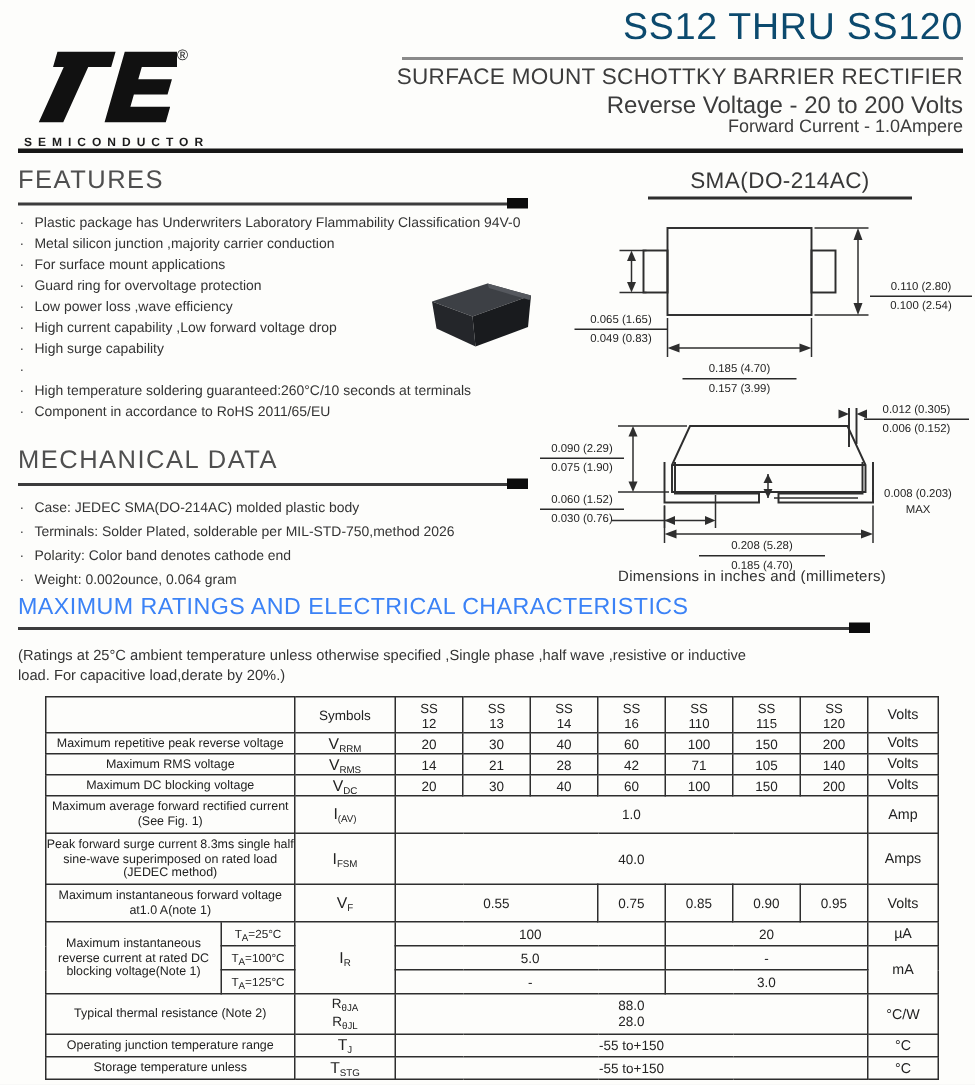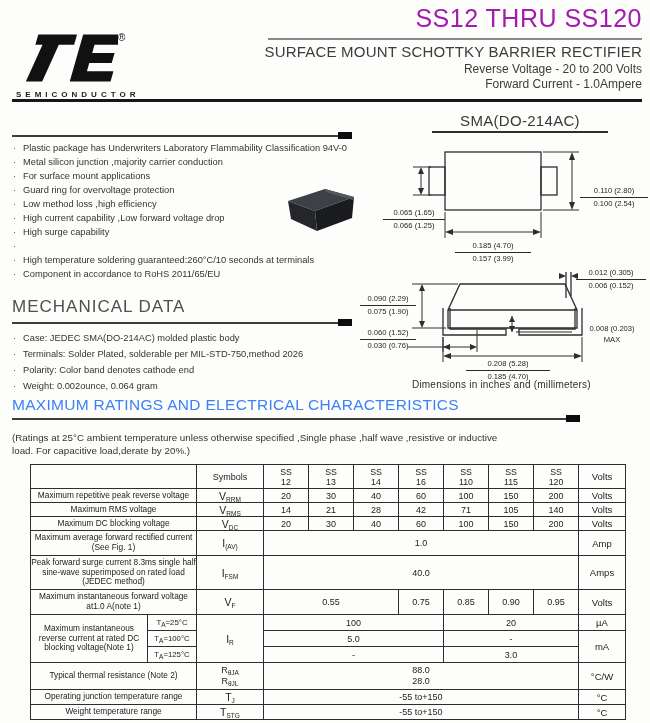--- a/index.html
+++ b/index.html
@@ -1,24 +1,24 @@
 <!DOCTYPE html>
 <html><head>
 <meta charset="utf-8">
 <style>
   html,body{margin:0;padding:0;}
   body{width:650px;height:723px;background:#e9e9e9;font-family:"Liberation Sans",sans-serif;}
   #page{position:relative;width:650px;height:723px;background:#fdfdfb;overflow:hidden;color:#2e2e2e;}
   .abs{position:absolute;}
 
   
-  .doc-title{top:4px;right:8px;font-size:25px;color:#a21caf;letter-spacing:.5px;white-space:nowrap;}
+  .doc-title{top:4px;right:8px;font-size:25px;color:#0c4a6e;letter-spacing:.5px;white-space:nowrap;}
   .title-rule{top:38px;left:268px;width:374px;height:2px;background:#8a8a8a;}
   .product-title{top:43px;right:8px;font-size:15px;color:#3c3c3c;letter-spacing:.2px;white-space:nowrap;}
-  .sub-line1{top:62px;right:8px;font-size:12px;color:#3c3c3c;white-space:nowrap;}
+  .sub-line1{top:62px;right:8px;font-size:16px;color:#3c3c3c;white-space:nowrap;}
   .sub-line2{top:77px;right:8px;font-size:12px;color:#3c3c3c;white-space:nowrap;}
   .header-rule{top:99px;left:12px;width:630px;height:3px;background:#161616;}
   .logo-mark{left:16px;top:30px;width:102px;height:58px;}
   .logo-reg{left:118px;top:32px;font-size:10px;color:#111;}
   .logo-caption{left:16px;top:90px;font-size:8px;font-weight:bold;letter-spacing:4px;color:#1b1b1b;white-space:nowrap;}
 
   
   .sec-head{font-size:17px;color:#4f4f4f;letter-spacing:1px;white-space:nowrap;}
   .sec-rule{height:2px;background:#3c3c3c;}
   .sec-rule::after{content:"";position:absolute;right:0;top:-3px;width:14px;height:7px;background:#0c0c0c;}
@@ -72,41 +72,42 @@
   <div class="abs logo-reg">®</div>
   <div class="abs logo-caption">SEMICONDUCTOR</div>
 
   <div class="abs doc-title">SS12 THRU SS120</div>
   <div class="abs title-rule"></div>
   <div class="abs product-title">SURFACE MOUNT SCHOTTKY BARRIER RECTIFIER</div>
   <div class="abs sub-line1">Reverse Voltage - 20 to 200 Volts</div>
   <div class="abs sub-line2">Forward Current - 1.0Ampere</div>
   <div class="abs header-rule"></div>
 
+  <div class="abs sec-head" style="left:12px;top:110px;">FEATURES</div>
   <div class="abs sec-rule" style="left:12px;top:135px;width:340px;"></div>
   <div class="abs blist" style="left:13px;top:141px;width:350px;">
     <div class="row">
         <span class="b">·</span>
         <span class="t">Plastic package has Underwriters Laboratory Flammability Classification 94V-0</span>
       </div>
     <div class="row">
         <span class="b">·</span>
         <span class="t">Metal silicon junction ,majority carrier conduction</span>
       </div>
     <div class="row">
         <span class="b">·</span>
         <span class="t">For surface mount applications</span>
       </div>
     <div class="row">
         <span class="b">·</span>
         <span class="t">Guard ring for overvoltage protection</span>
       </div>
     <div class="row">
         <span class="b">·</span>
-        <span class="t">Low method loss ,high efficiency</span>
+        <span class="t">Low power loss ,wave efficiency</span>
       </div>
     <div class="row">
         <span class="b">·</span>
         <span class="t">High current capability ,Low forward voltage drop</span>
       </div>
     <div class="row">
         <span class="b">·</span>
         <span class="t">High surge capability</span>
       </div>
     <div class="row">
@@ -157,21 +158,21 @@
         <polygon points="70,87 70,93 62,90"></polygon>
           <polygon points="150,87 150,93 158,90"></polygon>
       </g>
     </svg>
     <div class="dim" style="left:197px;top:44px;width:68px;">
       <span class="dt">0.110 (2.80)</span>
       <span class="db">0.100 (2.54)</span>
     </div>
     <div class="dim" style="left:0px;top:66px;width:62px;">
       <span class="dt">0.065 (1.65)</span>
-      <span class="db">0.066 (1.25)</span>
+      <span class="db">0.049 (0.83)</span>
     </div>
     <div class="dim" style="left:72px;top:99px;width:76px;">
       <span class="dt">0.185 (4.70)</span>
       <span class="db">0.157 (3.99)</span>
     </div>
   </div>
 
   <div class="diagram" style="left:360px;top:268px;width:290px;height:112px;">
     <svg width="290" height="112" viewBox="0 0 290 112" aria-hidden="true">
       <g fill="none" stroke="#2e2e2e" stroke-width="1.3">
@@ -407,21 +408,21 @@
       </tr>
 
       <tr class="r-t">
         <td class="p" colspan="2">Operating junction temperature range</td>
         <td class="sy"><span>T</span><span class="sb">J</span></td>
         <td class="v" colspan="7">-55 to+150</td>
         <td class="u">°C</td>
       </tr>
 
       <tr class="r-t">
-        <td class="p" colspan="2">Weight temperature range</td>
+        <td class="p" colspan="2">Storage temperature unless</td>
         <td class="sy"><span>T</span><span class="sb">STG</span></td>
         <td class="v" colspan="7">-55 to+150</td>
         <td class="u">°C</td>
       </tr>
     </tbody>
   </table>
 
 </div>
 
 </body></html>

